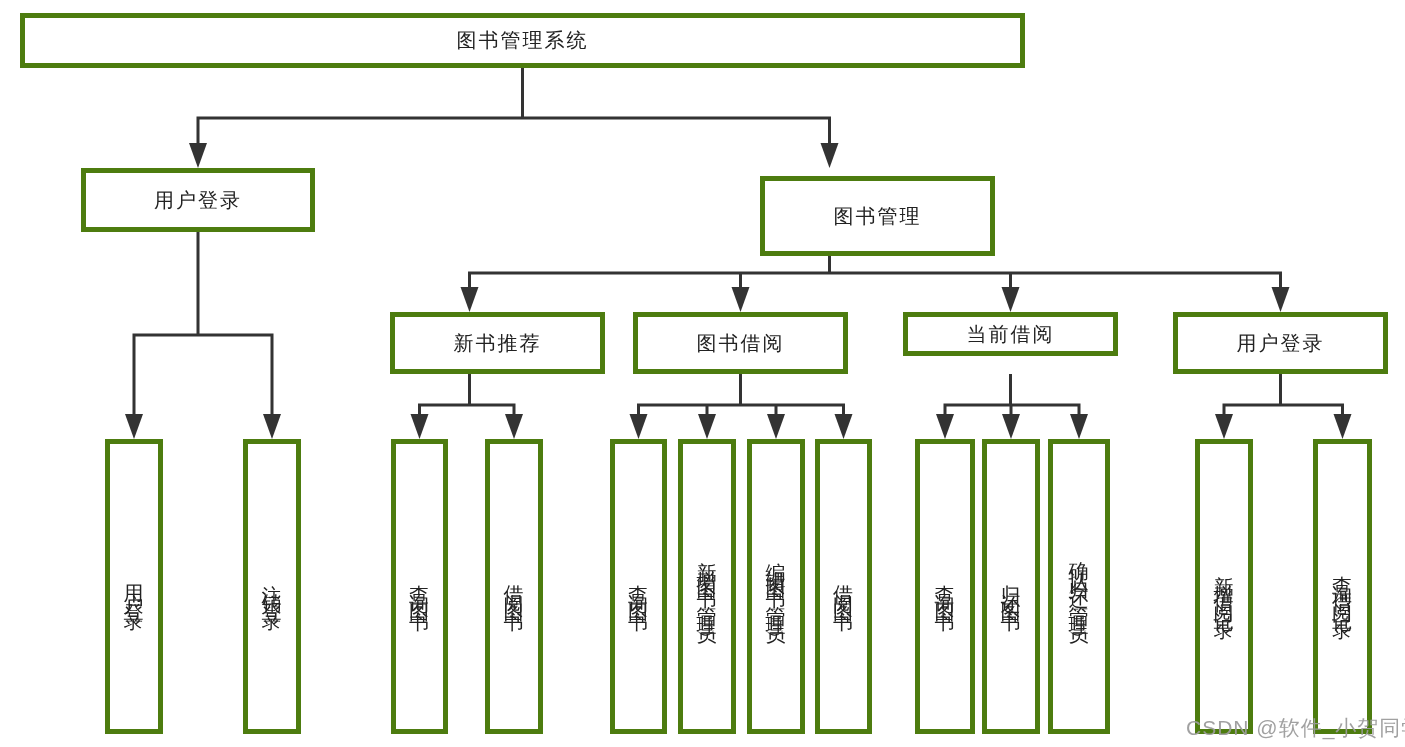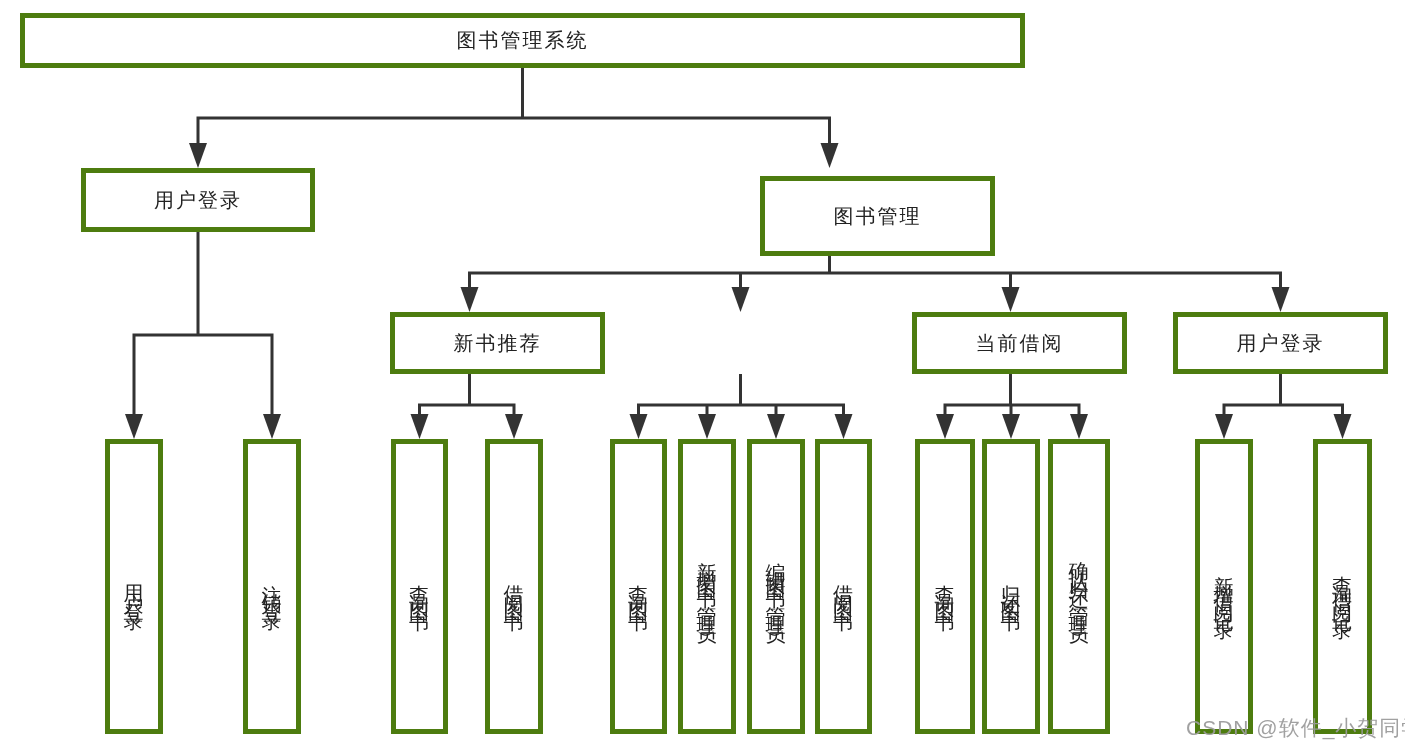--- a/index.html
+++ b/index.html
@@ -10,21 +10,21 @@
     position:absolute;z-index:2;background:#ffffff;border:5px solid #4d7c0f;
     box-sizing:border-box;color:#222222;display:flex;align-items:center;justify-content:center;
   }
   .hbox{font-size:20px;letter-spacing:2px;white-space:nowrap;}
   .vbox{writing-mode:vertical-lr;font-size:20px;letter-spacing:9px;line-height:1;text-align:center;}
   #n-root{left:20px;top:13px;width:1005px;height:55px;}
   #n-user-login{left:81px;top:168px;width:234px;height:64px;}
   #n-book-mgmt{left:712px;top:176px;width:235px;height:80px;margin-left:48px;}
   #n-new-book{left:362px;top:312px;width:215px;height:62px;margin-left:28px;}
   #n-book-borrow{left:633px;top:312px;width:215px;height:62px;}
-  #n-current-borrow{left:903px;top:312px;width:215px;height:62px;margin-left:9px;}
+  #n-current-borrow{left:903px;top:312px;width:215px;height:44px;}
   #n-borrow-record{left:1173px;top:312px;width:215px;height:62px;}
   #n-login{left:105px;top:439px;width:58px;height:295px;}
   #n-logout{left:243px;top:439px;width:58px;height:295px;}
   #n-rec-query{left:391px;top:439px;width:57px;height:295px;}
   #n-rec-borrow{left:485px;top:439px;width:58px;height:295px;}
   #n-bb-query{left:610px;top:439px;width:57px;height:295px;}
   #n-bb-add{left:678px;top:439px;width:58px;height:295px;}
   #n-bb-edit{left:747px;top:439px;width:58px;height:295px;}
   #n-bb-borrow{left:815px;top:439px;width:57px;height:295px;}
   #n-cur-query{left:915px;top:439px;width:60px;height:295px;}
@@ -77,20 +77,21 @@
     <polygon fill="#333333" stroke="none" points="1215,414 1233,414 1224,439"></polygon>
     <polygon fill="#333333" stroke="none" points="1333.5,414 1351.5,414 1342.5,439"></polygon>
   </svg>
 
   <div class="box hbox" id="n-root">图书管理系统</div>
 
   <div class="box hbox" id="n-user-login">用户登录</div>
   <div class="box hbox" id="n-book-mgmt">图书管理</div>
 
   <div class="box hbox" id="n-new-book">新书推荐</div>
+  <div class="box hbox" id="n-book-borrow">图书借阅</div>
   <div class="box hbox" id="n-current-borrow">当前借阅</div>
   <div class="box hbox" id="n-borrow-record">用户登录</div>
 
   <div class="box vbox" id="n-login">用户登录</div>
   <div class="box vbox" id="n-logout">注销登录</div>
 
   <div class="box vbox" id="n-rec-query">查询图书</div>
   <div class="box vbox" id="n-rec-borrow">借阅图书</div>
 
   <div class="box vbox" id="n-bb-query">查询图书</div>

